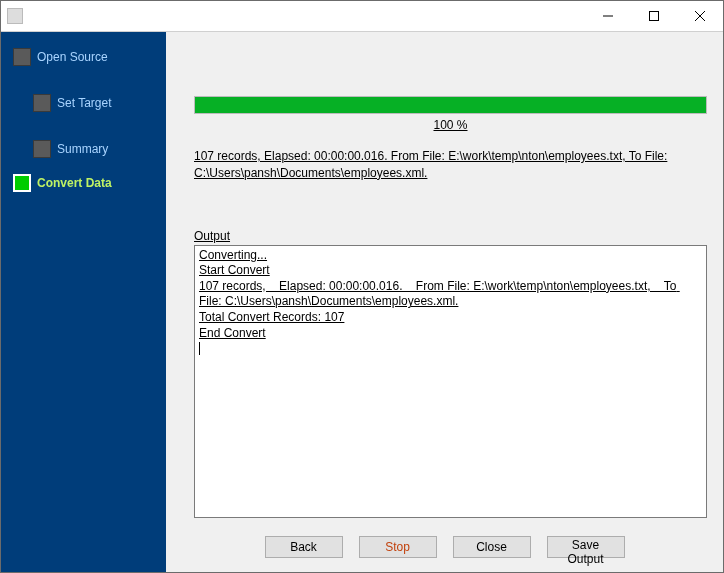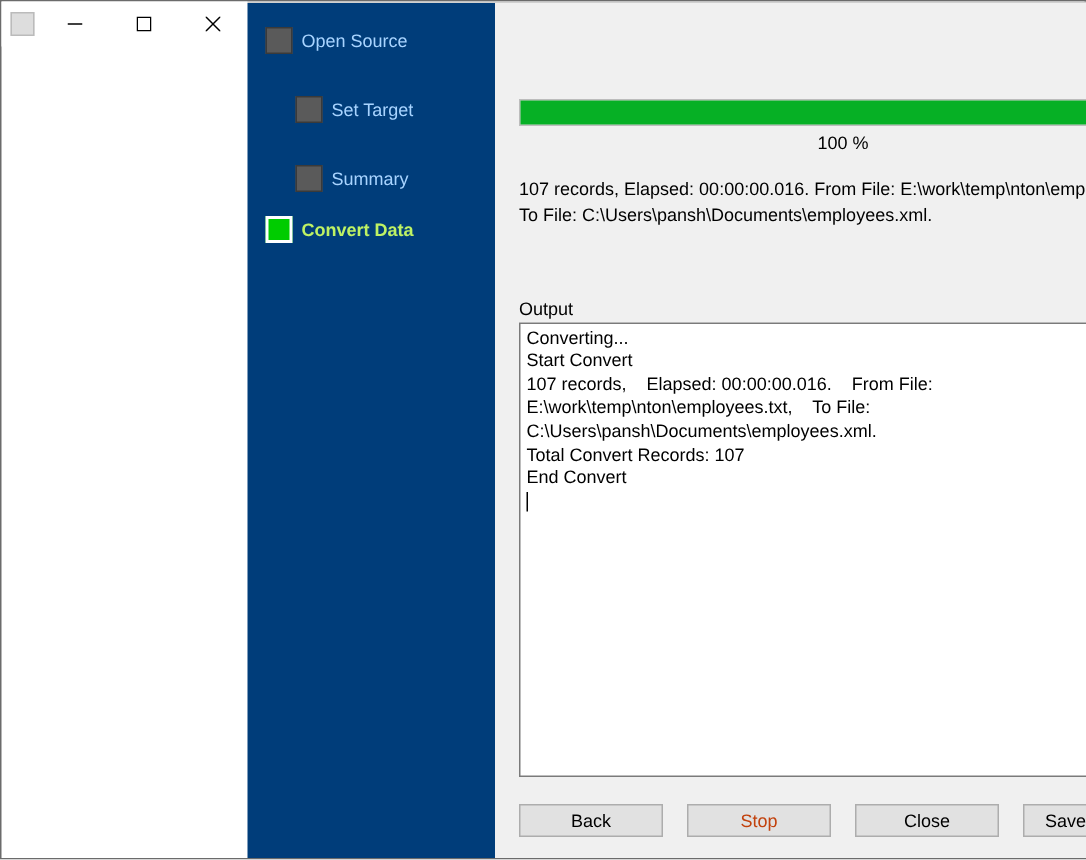--- a/index.html
+++ b/index.html
@@ -8,21 +8,21 @@
     font-family: "Segoe UI", Tahoma, sans-serif;
     font-size: 12px;
     background: #fff;
     color: #000;
   }
   .window {
     width: 724px;
     height: 573px;
     border: 1px solid #6b6b6b;
     display: flex;
-    flex-direction: row;
+    flex-direction: column;
     background: #fff;
   }
   .titlebar {
     height: 30px;
     display: flex;
     align-items: center;
     justify-content: space-between;
     padding-left: 6px;
     background: #fff;
   }
@@ -97,24 +97,25 @@
   .main {
     flex: 1;
     display: flex;
     flex-direction: column;
     background: #f0f0f0;
     padding: 0;
     min-width: 0;
   }
   .content {
     flex: 1;
-    padding: 16px 16px 8px 16px;
+    padding: 16px 16px 8px 28px;
     display: flex;
     flex-direction: column;
     min-height: 0;
+    text-decoration: underline;
   }
   .progress-wrap {
     margin-top: 48px;
   }
   .progress-bar {
     width: 100%;
     height: 18px;
     border: 1px solid #bcbcbc;
     background: #e6e6e6;
     position: relative;
@@ -152,21 +153,21 @@
     position: relative;
     min-height: 220px;
   }
   .button-row {
     display: flex;
     gap: 16px;
     padding: 10px 16px 14px 16px;
     justify-content: center;
   }
   .btn {
-    width: 96px;
+    width: 78px;
     height: 22px;
     border: 1px solid #adadad;
     background: #e1e1e1;
     font-size: 12px;
     cursor: pointer;
     font-family: inherit;
   }
   .btn:disabled {
     color: #c2410c;
     cursor: default;

